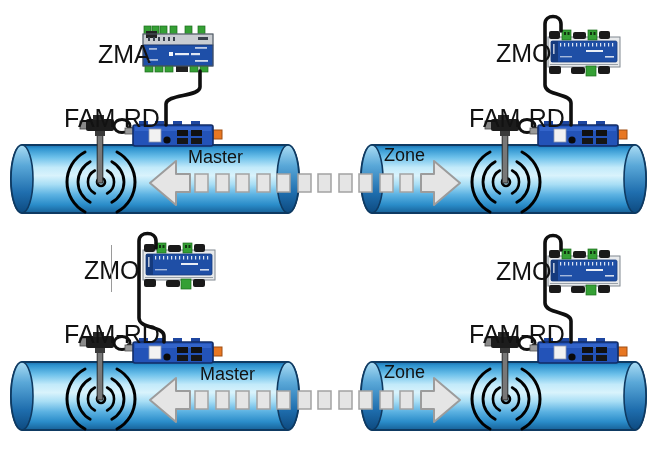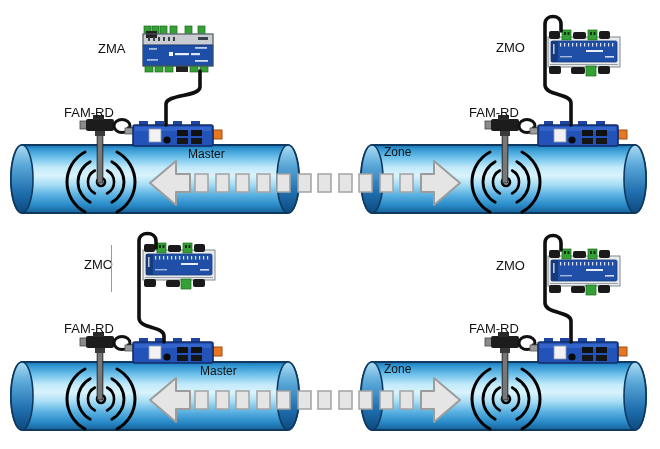--- a/index.html
+++ b/index.html
@@ -1,22 +1,22 @@
 <!DOCTYPE html>
 <html><head>
 <meta charset="utf-8">
 <style>
   html,body{margin:0;padding:0;background:#fff;}
   .stage{
     position:relative;width:660px;height:449px;background:#ffffff;overflow:hidden;
     font-family:"Liberation Sans", sans-serif;
   }
   .stage svg{position:absolute;left:0;top:0;}
-  .lbl{position:absolute;color:#121212;font-size:13px;line-height:1;white-space:nowrap;}
-  .lbl-flow{font-size:12px;}
+  .lbl{position:absolute;color:#121212;font-size:25px;line-height:1;white-space:nowrap;}
+  .lbl-flow{font-size:18px;}
   .lbl-zma-tl{left:98px;top:42px;}
   .lbl-famrd-tl{left:64px;top:106px;}
   .lbl-master-top{left:188px;top:148px;}
   .lbl-zmo-tr{left:496px;top:41px;}
   .lbl-famrd-tr{left:469px;top:106px;}
   .lbl-zone-top{left:384px;top:146px;}
   .lbl-zmo-bl{left:84px;top:258px;}
   .lbl-famrd-bl{left:64px;top:322px;}
   .lbl-master-bot{left:200px;top:365px;}
   .lbl-zmo-br{left:496px;top:259px;}

